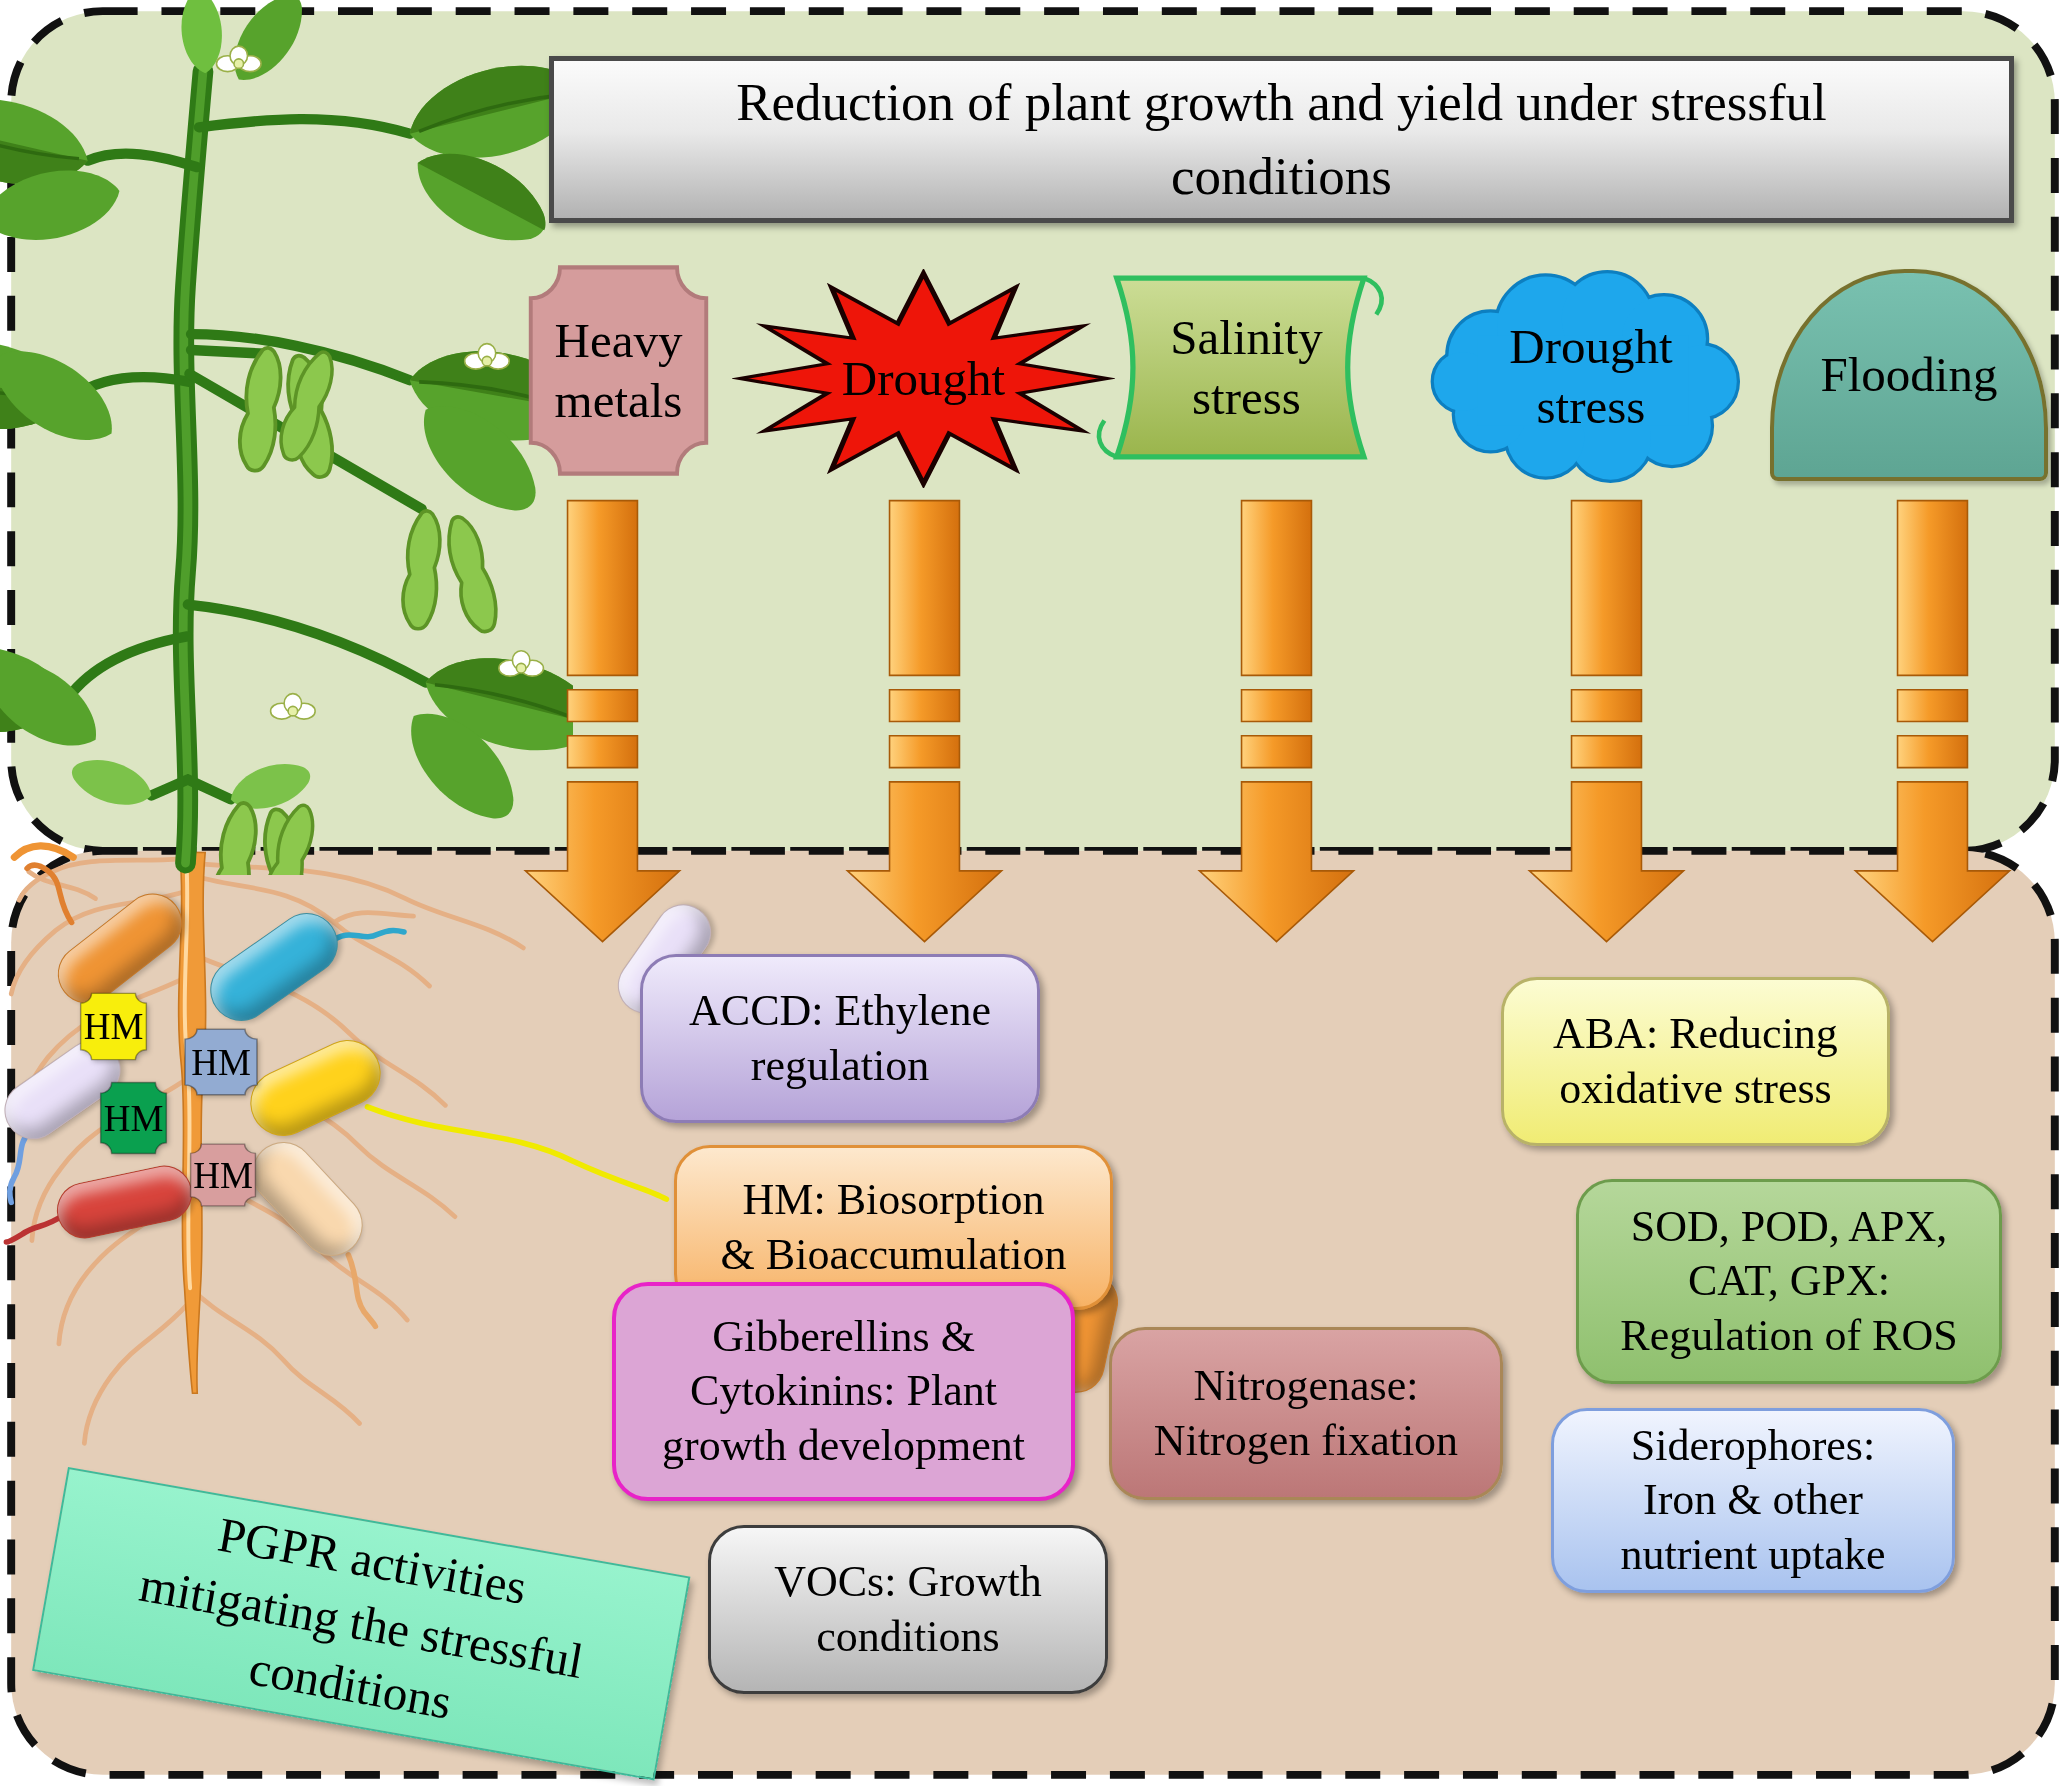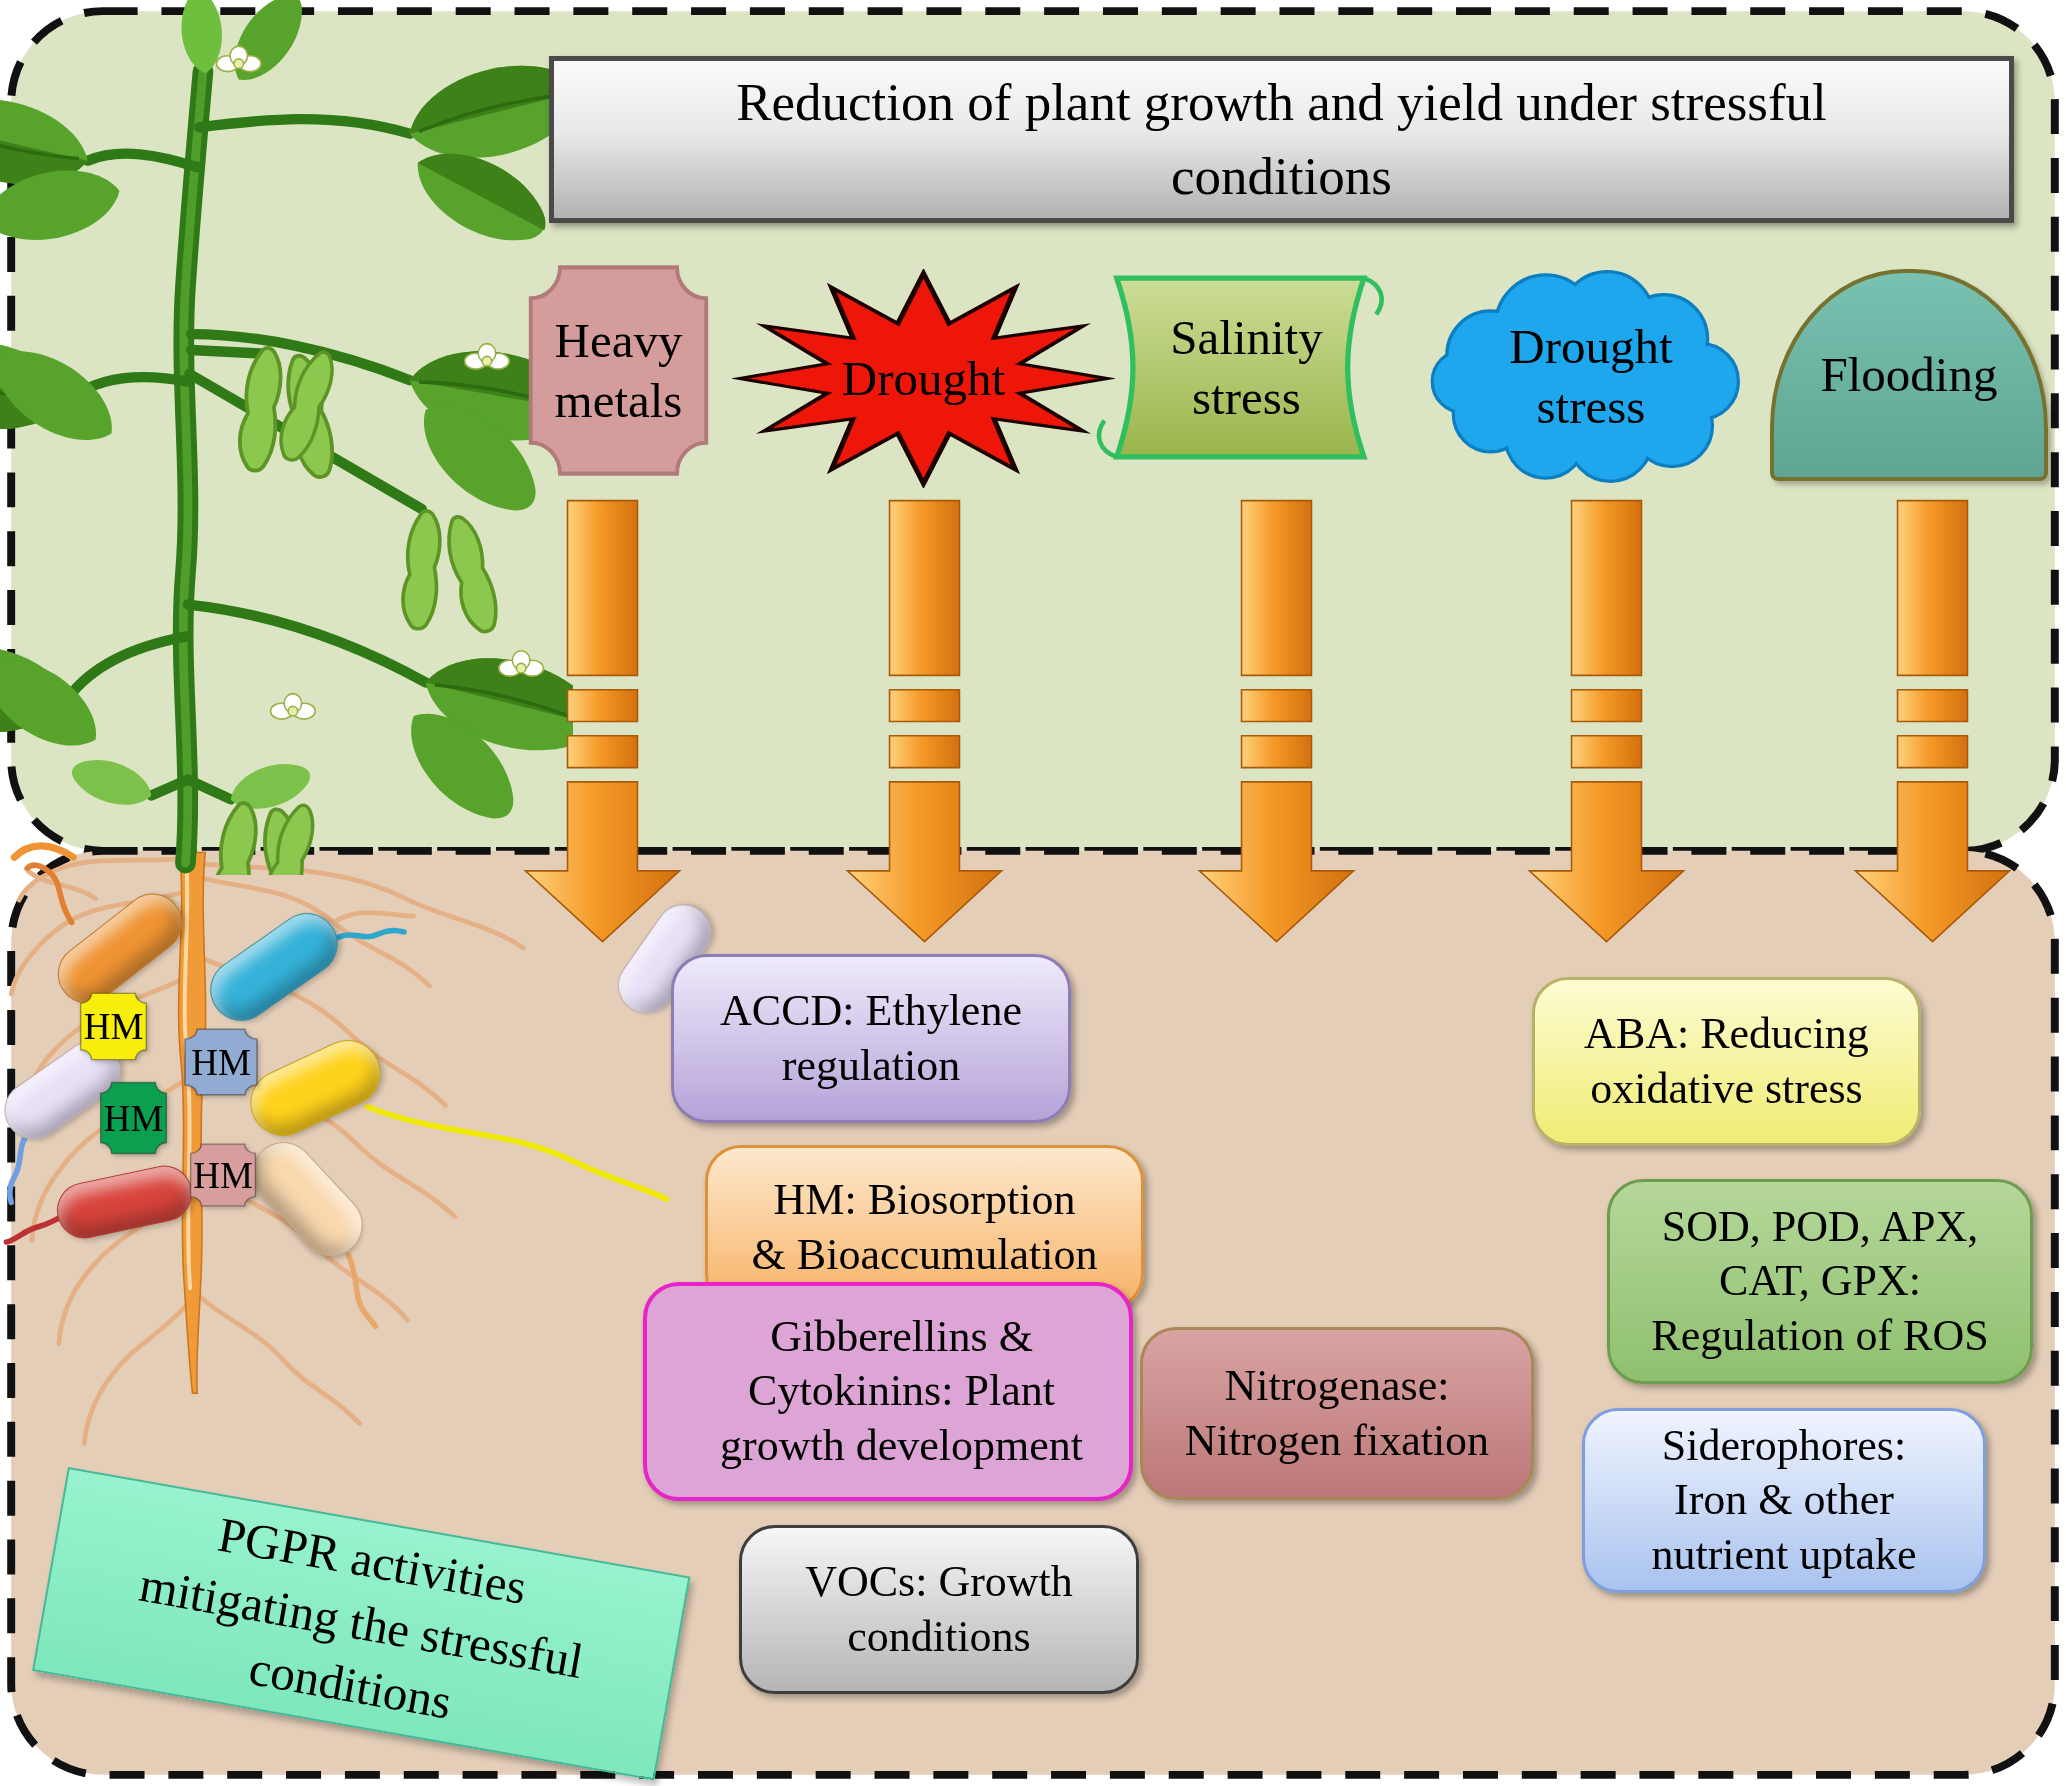--- a/index.html
+++ b/index.html
@@ -20,28 +20,28 @@
   .flood-shape{left:1770px;top:269px;width:270px;height:204px;
     background:linear-gradient(180deg,#79c1b0 0%,#5ea593 100%);
     border:4.8px solid #77713０;border:4.8px solid #77712e;
     border-radius:135px 135px 8px 8px / 159px 159px 8px 8px;
     box-shadow:3.2px 4px 5.6px rgba(0,0,0,.25);}
   
   .arrow{top:499px;width:167px;height:445px;}
   
   .sbox{border-radius:36px;display:flex;align-items:center;justify-content:center;
         text-align:center;font-size:44px;line-height:1.24;
-        box-shadow:3.2px 4px 6.4px rgba(0,0,0,.3);margin-left:31px;}
+        box-shadow:3.2px 4px 6.4px rgba(0,0,0,.3);}
   .c-accd   {background:linear-gradient(180deg,#efeafb 0%,#b5a3d8 100%);border:3.2px solid #8d7cb5;}
   .c-iaa    {background:linear-gradient(180deg,#fcdcd6 0%,#f0908a 100%);border:3.2px solid #c26a66;}
   .c-aba    {background:linear-gradient(180deg,#fcfcd2 0%,#f0ec74 100%);border:3.2px solid #b8b268;}
   .c-hmbio  {background:linear-gradient(180deg,#fde8cd 0%,#f7b265 100%);border:3.2px solid #e09038;}
   .c-organic{background:linear-gradient(180deg,#e2f6fd 0%,#90def5 100%);border:3.2px solid #62b4d4;}
   .c-sod    {background:linear-gradient(180deg,#b5d79a 0%,#8fc06e 100%);border:3.2px solid #6d9c4c;align-items:center;}
-  .c-gibber {background:#dca5d5;border:4px solid #e823c8;padding-left:27px;}
+  .c-gibber {background:#dca5d5;border:4px solid #e823c8;}
   .c-nitro  {background:linear-gradient(180deg,#d9a3a3 0%,#bc7777 100%);border:3.2px solid #a98757;}
   .c-sidero {background:linear-gradient(180deg,#f0f4fe 0%,#a9c3ef 100%);border:3.2px solid #7e9edd;}
   .c-vocs   {background:linear-gradient(180deg,#f6f6f6 0%,#b5b5b5 100%);border:3.2px solid #3d3d3d;}
   .c-eps    {background:linear-gradient(180deg,#f0fbd6 0%,#c9ef90 100%);border:3.2px solid #a3c964;}
   
   .pgpr{left:68px;top:1467px;width:628px;height:203px;
     background:linear-gradient(180deg,#97f3cd 0%,#7ee7bb 100%);
     border:2.4px solid #3dbb9a;box-shadow:4px 4.8px 6.4px rgba(0,0,0,.25);
     transform:rotate(10deg);transform-origin:top left;
     display:flex;align-items:center;justify-content:center;text-align:center;

